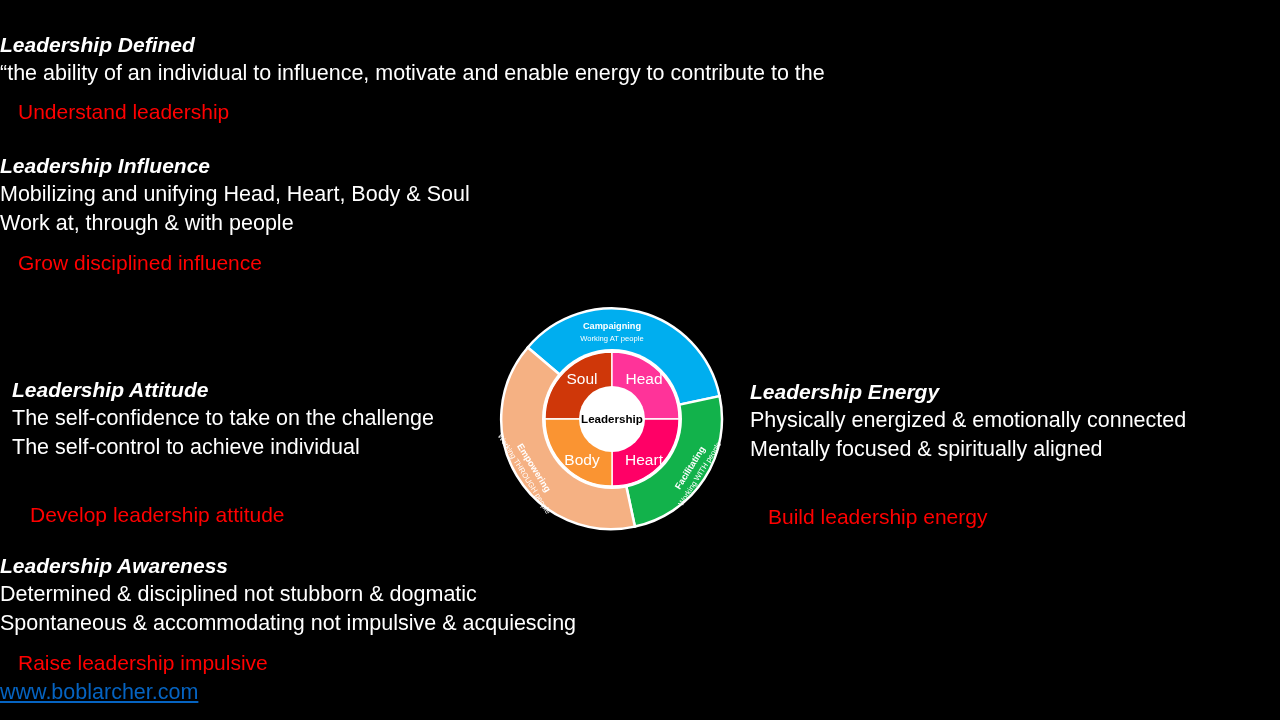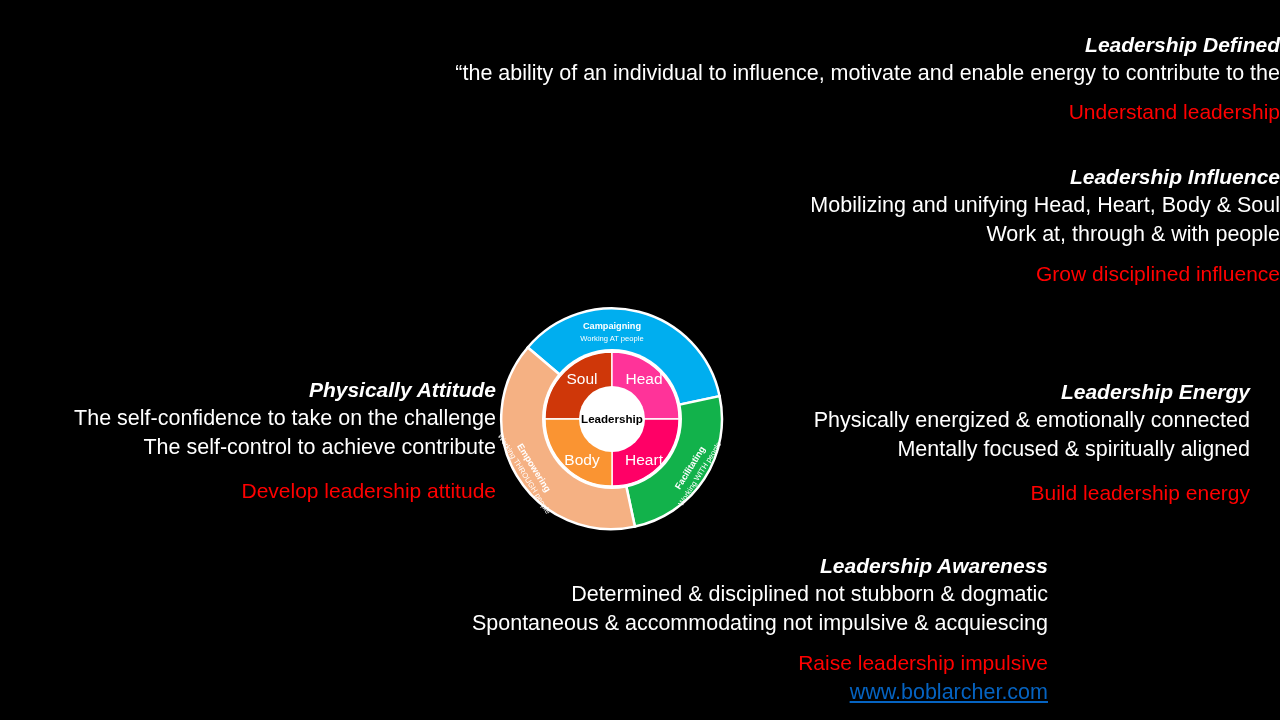--- a/index.html
+++ b/index.html
@@ -19,55 +19,56 @@
   .slide {
     position: relative;
     width: 1280px;
     height: 720px;
     background: #000000;
   }
 
   
   .block {
     position: absolute;
-    text-align: right;
+    text-align: left;
   }
   .heading {
     font-weight: bold;
     font-style: italic;
     font-size: 21px;
     line-height: 1.32;
     color: #ffffff;
     white-space: nowrap;
   }
   .bodyline {
     font-size: 21.5px;
     line-height: 1.38;
     color: #ffffff;
     white-space: nowrap;
   }
   .action {
     font-size: 21px;
     line-height: 1.38;
     color: #FF0000;
     white-space: nowrap;
+    padding-left: 18px;
   }
 
   
   #block-defined   { left: 0;    top: 31px;  width: 1280px; }
-  #block-influence { left: 0;    top: 163px; width: 1280px; }
+  #block-influence { left: 0;    top: 152px; width: 1280px; }
   #block-attitude  { left: 12px; top: 376px; width: 484px;  }
   #block-energy    { left: 750px;top: 378px; width: 500px;  }
-  #block-awareness { left: 16px;    top: 552px; width: 1032px; }
+  #block-awareness { left: 0;    top: 552px; width: 1032px; }
 
   #block-defined .action,
   #block-influence .action { margin-top: 10px; }
 
   #block-attitude .action,
-  #block-energy .action { margin-top: 14px; }
+  #block-energy .action { margin-top: 38px; }
 
   #block-awareness .action { margin-top: 10px; }
 
   .weblink {
     display: inline-block;
     margin-top: 2px;
     font-size: 21.5px;
     color: #0563C1;
     text-decoration: underline;
     cursor: pointer;
@@ -115,23 +116,23 @@
   </div>
 
   <div class="block" id="block-influence">
     <div class="heading">Leadership Influence</div>
     <div class="bodyline">Mobilizing and unifying Head, Heart, Body &amp; Soul</div>
     <div class="bodyline">Work at, through &amp; with people</div>
     <div class="action">Grow disciplined influence</div>
   </div>
 
   <div class="block" id="block-attitude">
-    <div class="heading">Physically Attitude</div>
+    <div class="heading">Leadership Attitude</div>
     <div class="bodyline">The self-confidence to take on the challenge</div>
-    <div class="bodyline">The self-control to achieve contribute</div>
+    <div class="bodyline">The self-control to achieve individual</div>
     <div class="action">Develop leadership attitude</div>
   </div>
 
   <div class="block" id="block-energy">
     <div class="heading">Leadership Energy</div>
     <div class="bodyline">Physically energized &amp; emotionally connected</div>
     <div class="bodyline">Mentally focused &amp; spiritually aligned</div>
     <div class="action">Build leadership energy</div>
   </div>
 

